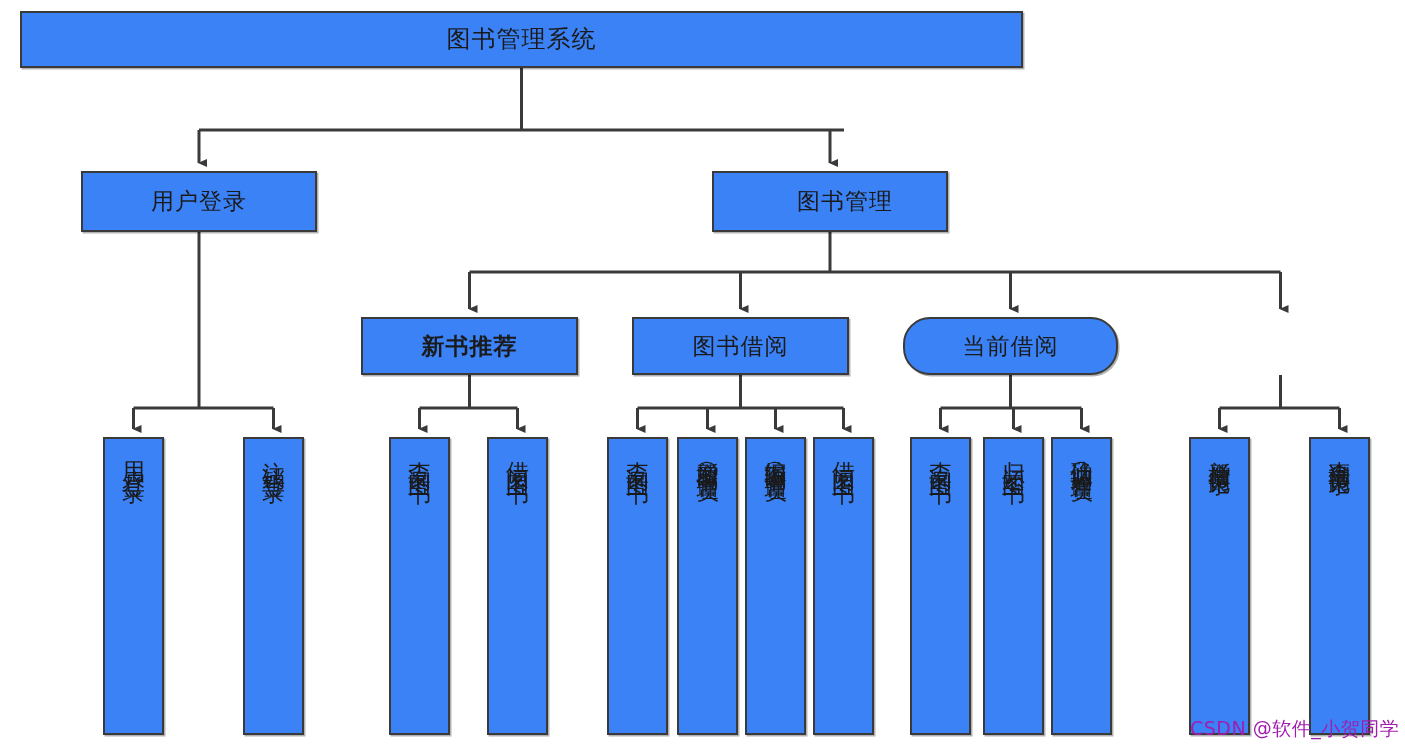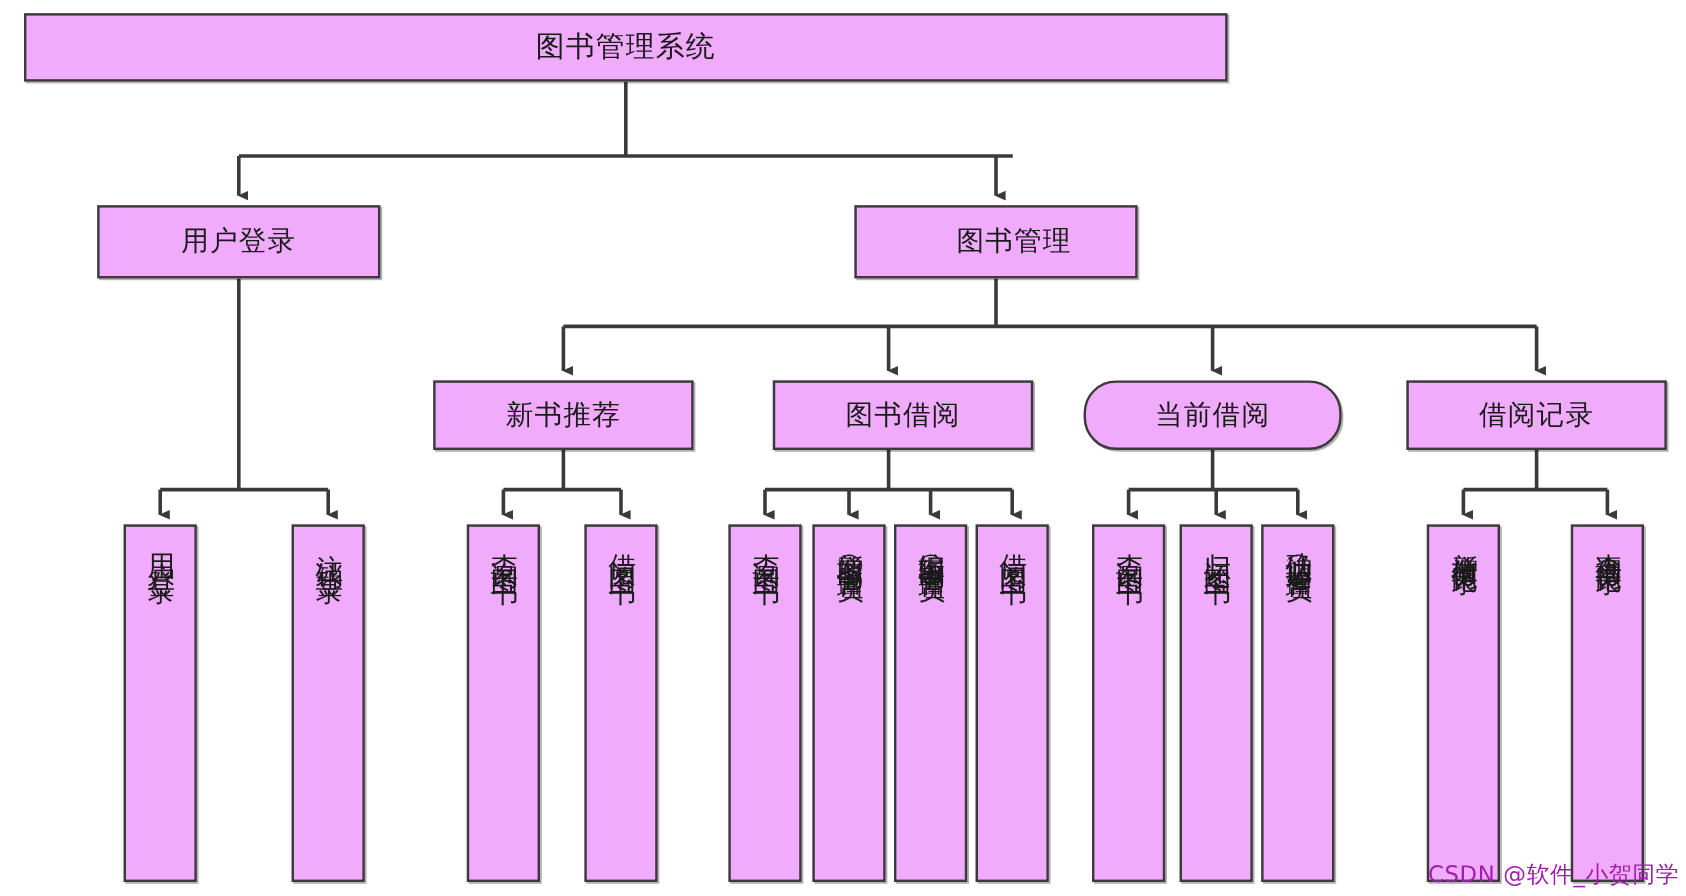--- a/index.html
+++ b/index.html
@@ -21,21 +21,21 @@
   #diagram-svg {
     position: absolute;
     left: 0;
     top: 0;
     width: 1405px;
     height: 747px;
   }
   .node {
     position: absolute;
     box-sizing: border-box;
-    background: #f0abfc;
+    background: #3b82f6;
     border: 2px solid #3a3a3a;
     box-shadow: 1.5px 1.5px 0 0 rgba(0,0,0,0.30);
     display: flex;
     align-items: center;
     justify-content: center;
     color: #1a1a1a;
   }
   .node-label {
     display: block;
     text-align: center;
@@ -149,32 +149,29 @@
     <span class="node-label">图书管理系统</span>
   </div>
 
   <div class="node horiz" style="left:81px; top:171px; width:236px; height:61px;">
     <span class="node-label">用户登录</span>
   </div>
   <div class="node horiz" style="left:712px; top:171px; width:236px; height:61px;padding-left:30px;">
     <span class="node-label">图书管理</span>
   </div>
 
-  <div class="node horiz" style="left:361px; top:317px; width:217px; height:58px;">
+  <div class="node horiz" style="left:361px; top:317px; width:217px; height:58px;font-weight:bold;">
     <span class="node-label">新书推荐</span>
   </div>
-  <div class="node horiz" style="left:632px; top:317px; width:217px; height:58px;margin-left:12px;">
+  <div class="node horiz" style="left:632px; top:317px; width:217px; height:58px;">
     <span class="node-label">图书借阅</span>
   </div>
   <div class="node horiz" style="left:903px; top:317px; width:215px; height:58px;border-radius:27px;">
     <span class="node-label">当前借阅</span>
   </div>
-  <div class="node horiz" style="left:1172px; top:317px; width:217px; height:58px;">
-    <span class="node-label">借阅记录</span>
-  </div>
 
   <div class="node vert" style="left:103px; top:437px; width:61px; height:298px;">
     <span class="node-label">用户登录</span>
   </div>
   <div class="node vert" style="left:243px; top:437px; width:61px; height:298px;">
     <span class="node-label">注销登录</span>
   </div>
 
   <div class="node vert" style="left:389px; top:437px; width:61px; height:298px;">
     <span class="node-label">查询图书</span>

